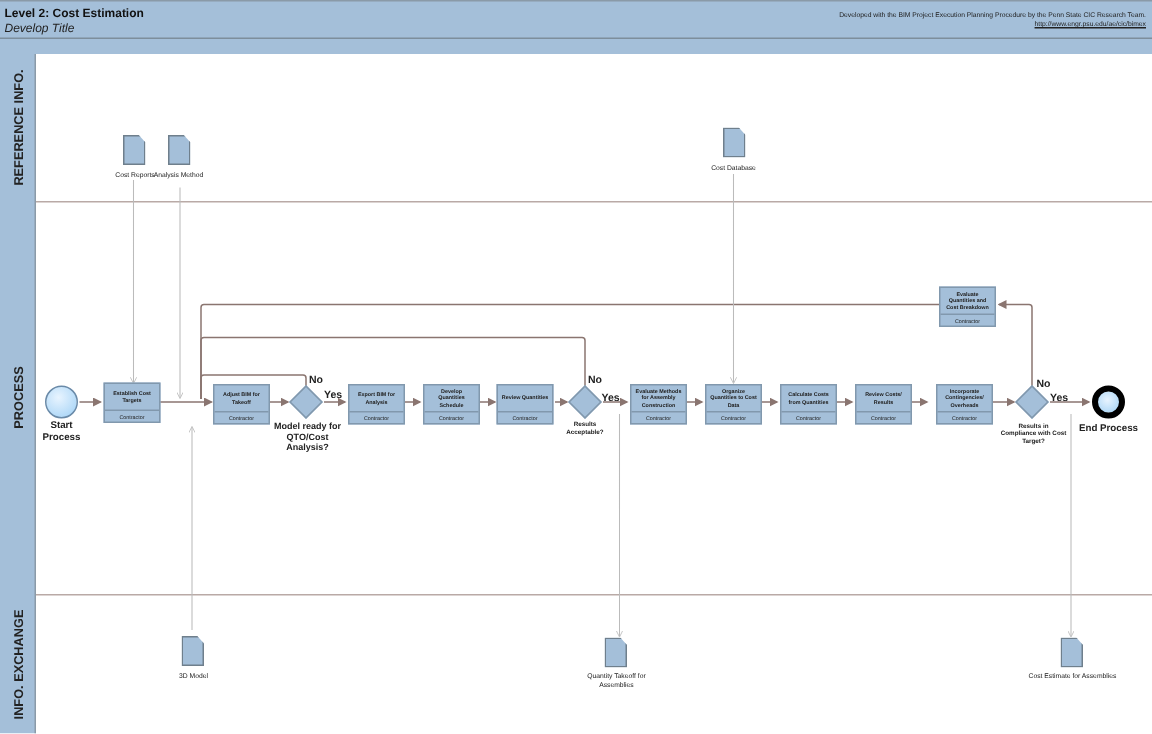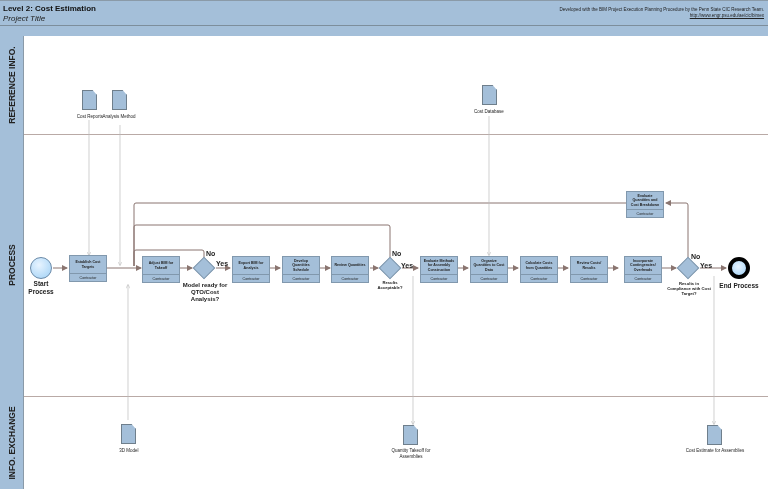--- a/index.html
+++ b/index.html
@@ -23,21 +23,21 @@
   .dlabel.small { font-size: 4.2px; line-height: 5px; }
   .yn { position: absolute; font-size: 7px; font-weight: bold; color: #222; }
   .event-label { position: absolute; font-size: 6.5px; font-weight: bold; color: #222; text-align: center; line-height: 8px; width: 40px; }
   svg.lines { position: absolute; left: 0; top: 0; }
 </style>
 </head>
 <body>
 
 <div class="header">
   <div class="title">Level 2: Cost Estimation</div>
-  <div class="subtitle">Project Title</div>
+  <div class="subtitle">Develop Title</div>
   <div class="credit">
     <div>Developed with the BIM Project Execution Planning Procedure by the Penn State CIC Research Team.</div>
     <div class="link">http://www.engr.psu.edu/ae/cic/bimex</div>
   </div>
   <div class="header-line"></div>
 </div>
 
 <div class="lane-label" style="top:36px;height:98px;">
     <span>REFERENCE INFO.</span>
   </div>

